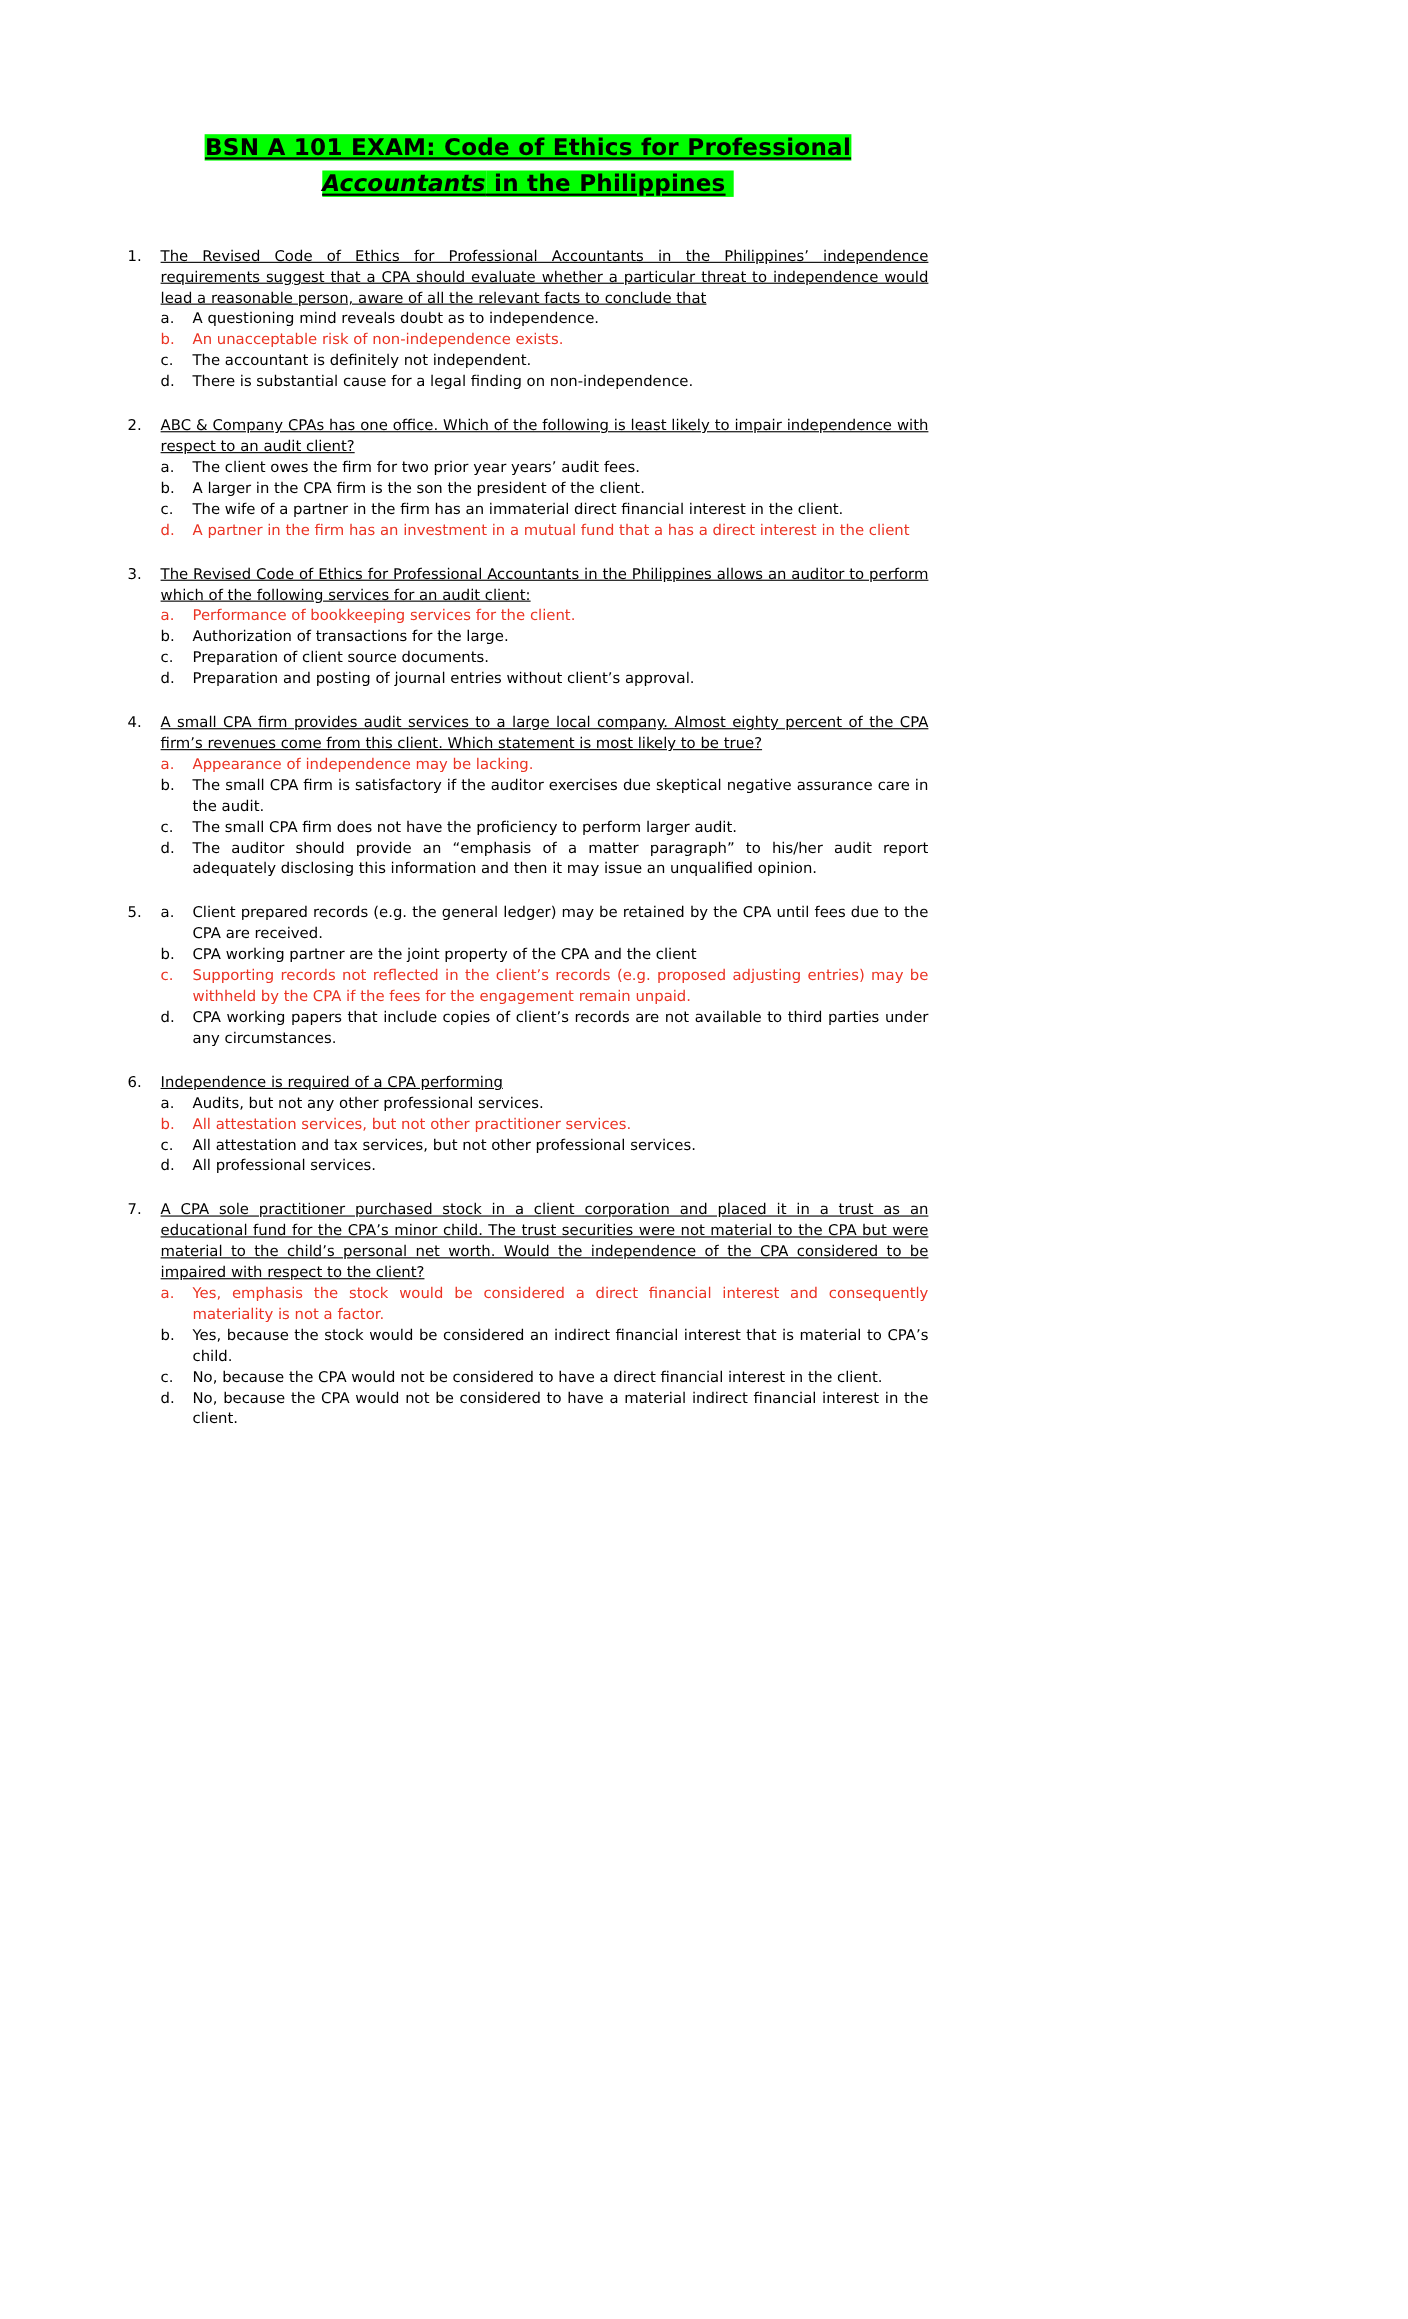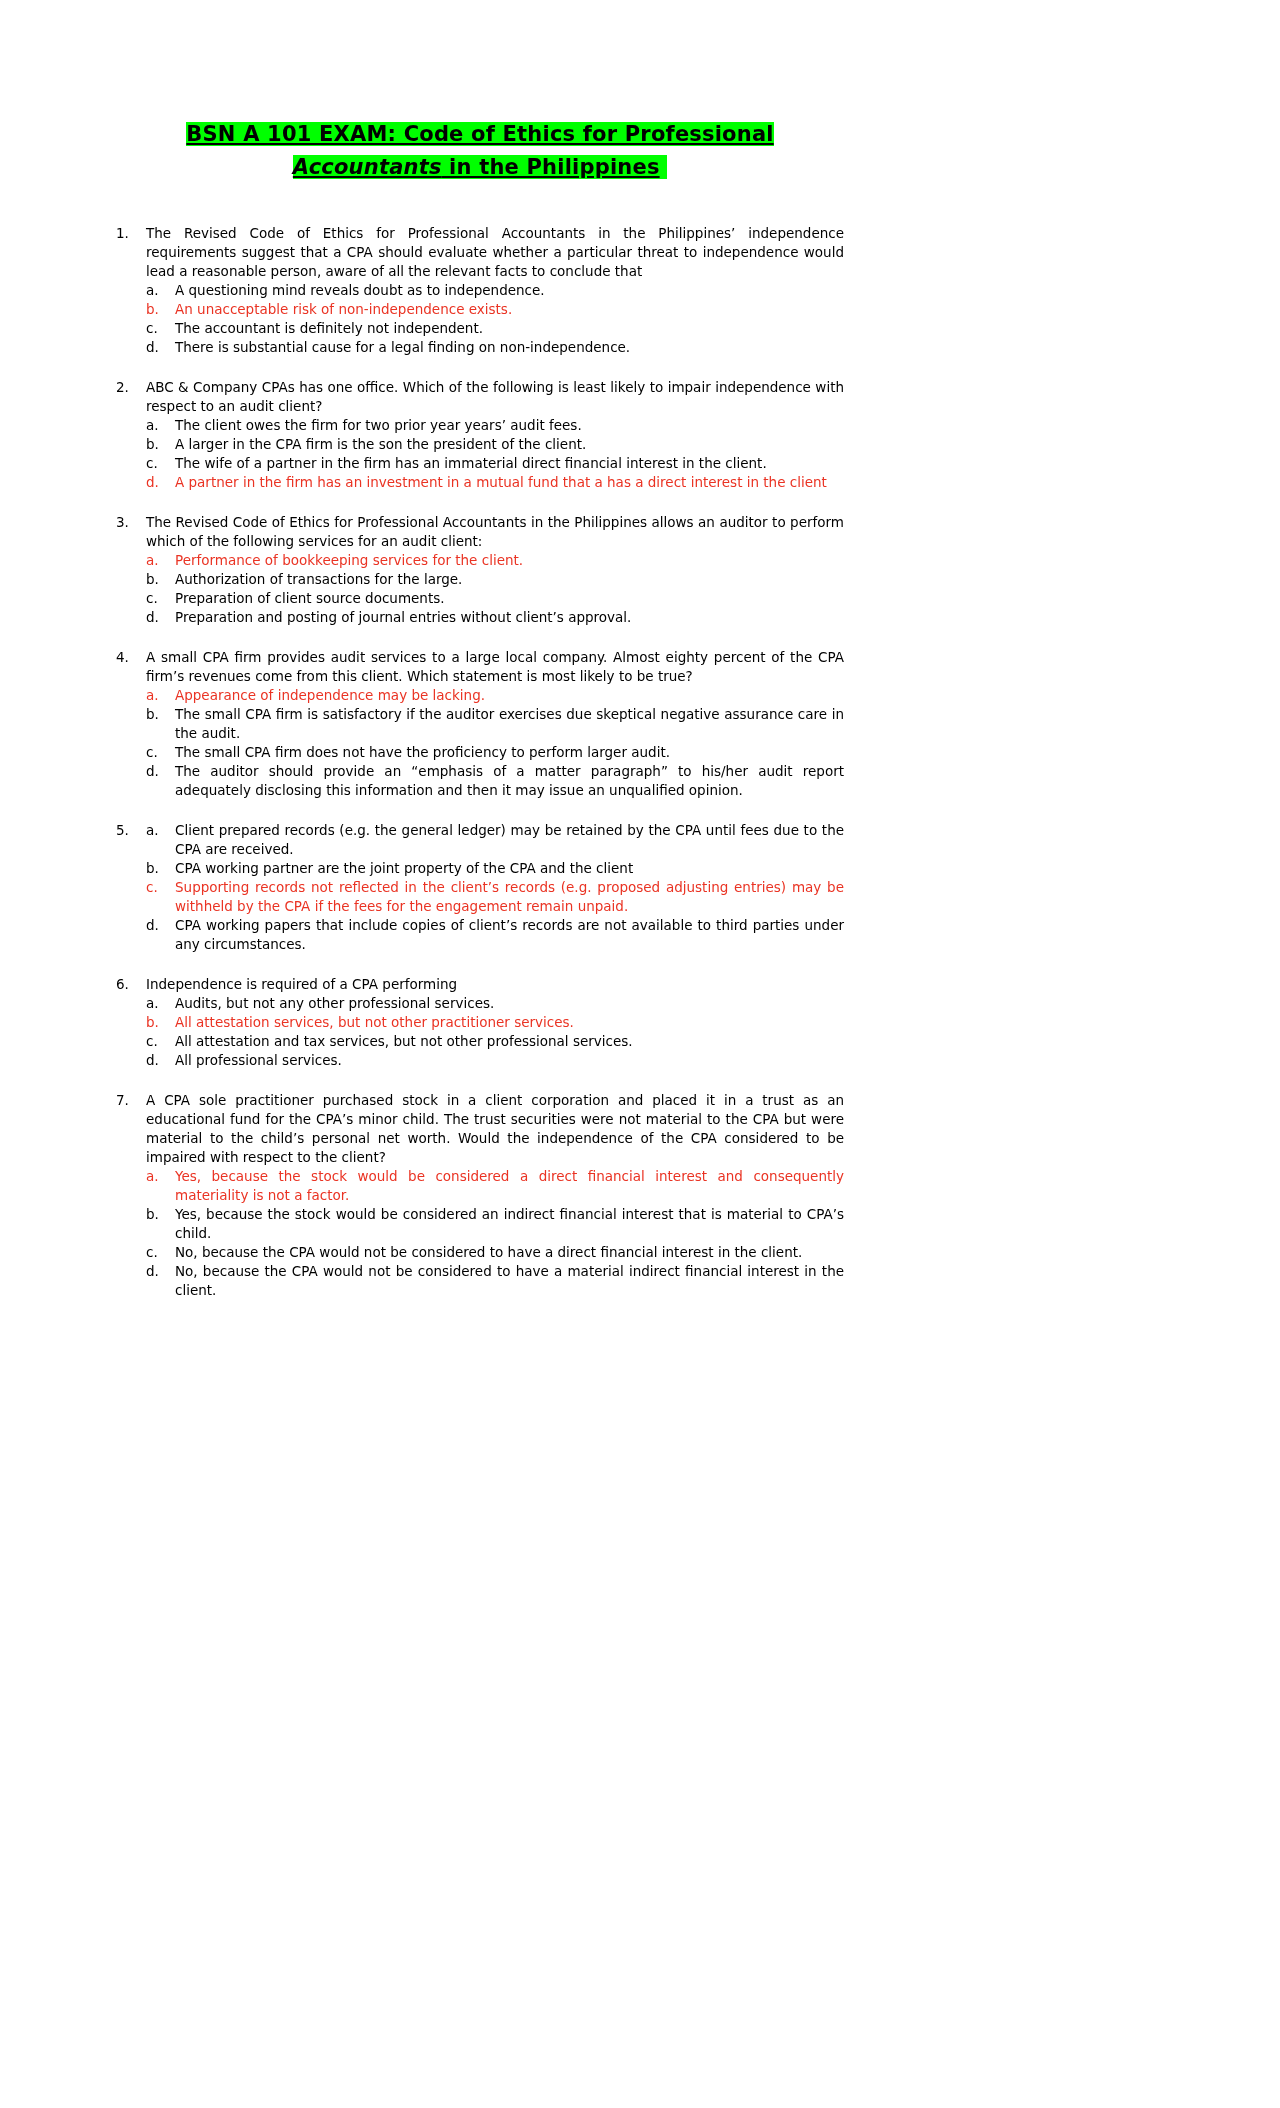--- a/index.html
+++ b/index.html
@@ -62,20 +62,21 @@
   .q-num{
     flex:0 0 30px;
     width:30px;
   }
   .q-body{
     flex:1 1 auto;
     min-width:0;
   }
   .q-text{
     text-align:justify;
+    text-decoration:underline;
   }
   .option{
     display:flex;
   }
   .opt-label{
     flex:0 0 29px;
     width:29px;
   }
   .opt-text{
     flex:1 1 auto;
@@ -239,21 +240,21 @@
             </div>
     </div>
   </div>
         <div class="question">
     <div class="q-num">7.</div>
     <div class="q-body">
       <div class="q-text">A CPA sole practitioner purchased stock in a client corporation and placed it in a trust as an educational fund for the CPA’s minor child.   The trust securities were not material to the CPA but were material to the child’s personal net worth.   Would the independence of the CPA considered to be impaired with respect to the client?</div>
       <div class="options">
               <div class="option red">
     <div class="opt-label">a.</div>
-    <div class="opt-text">Yes, because the stock would be considered a direct financial interest and consequently materiality is not a factor.</div>
+    <div class="opt-text">Yes, emphasis the stock would be considered a direct financial interest and consequently materiality is not a factor.</div>
   </div>
               <div class="option">
     <div class="opt-label">b.</div>
     <div class="opt-text">Yes, because the stock would be considered an indirect financial interest that is material  to CPA’s child.</div>
   </div>
               <div class="option">
     <div class="opt-label">c.</div>
     <div class="opt-text">No, because the CPA would not be considered to have a direct financial interest in the client.</div>
   </div>
               <div class="option">

